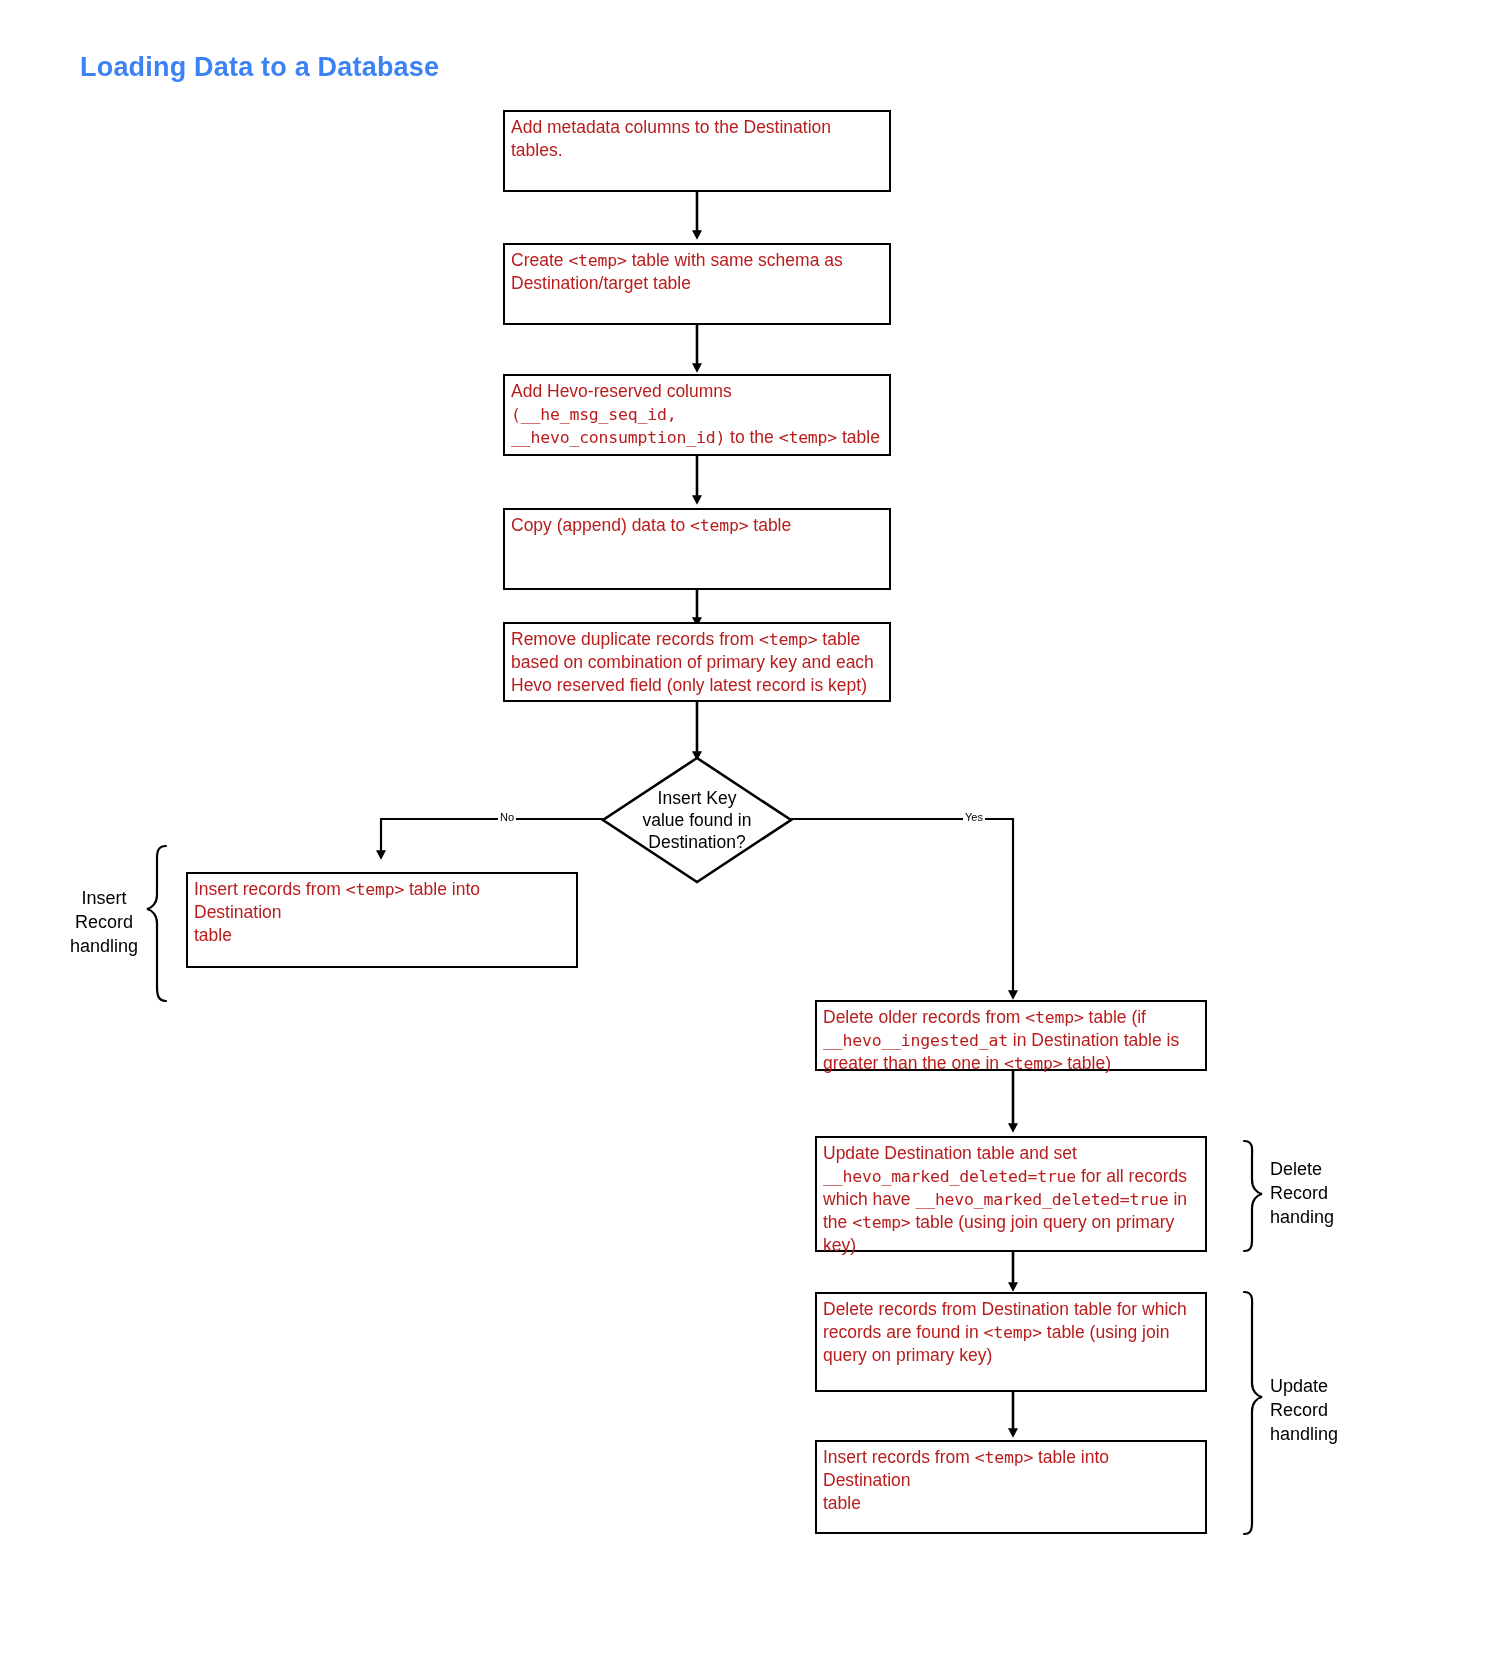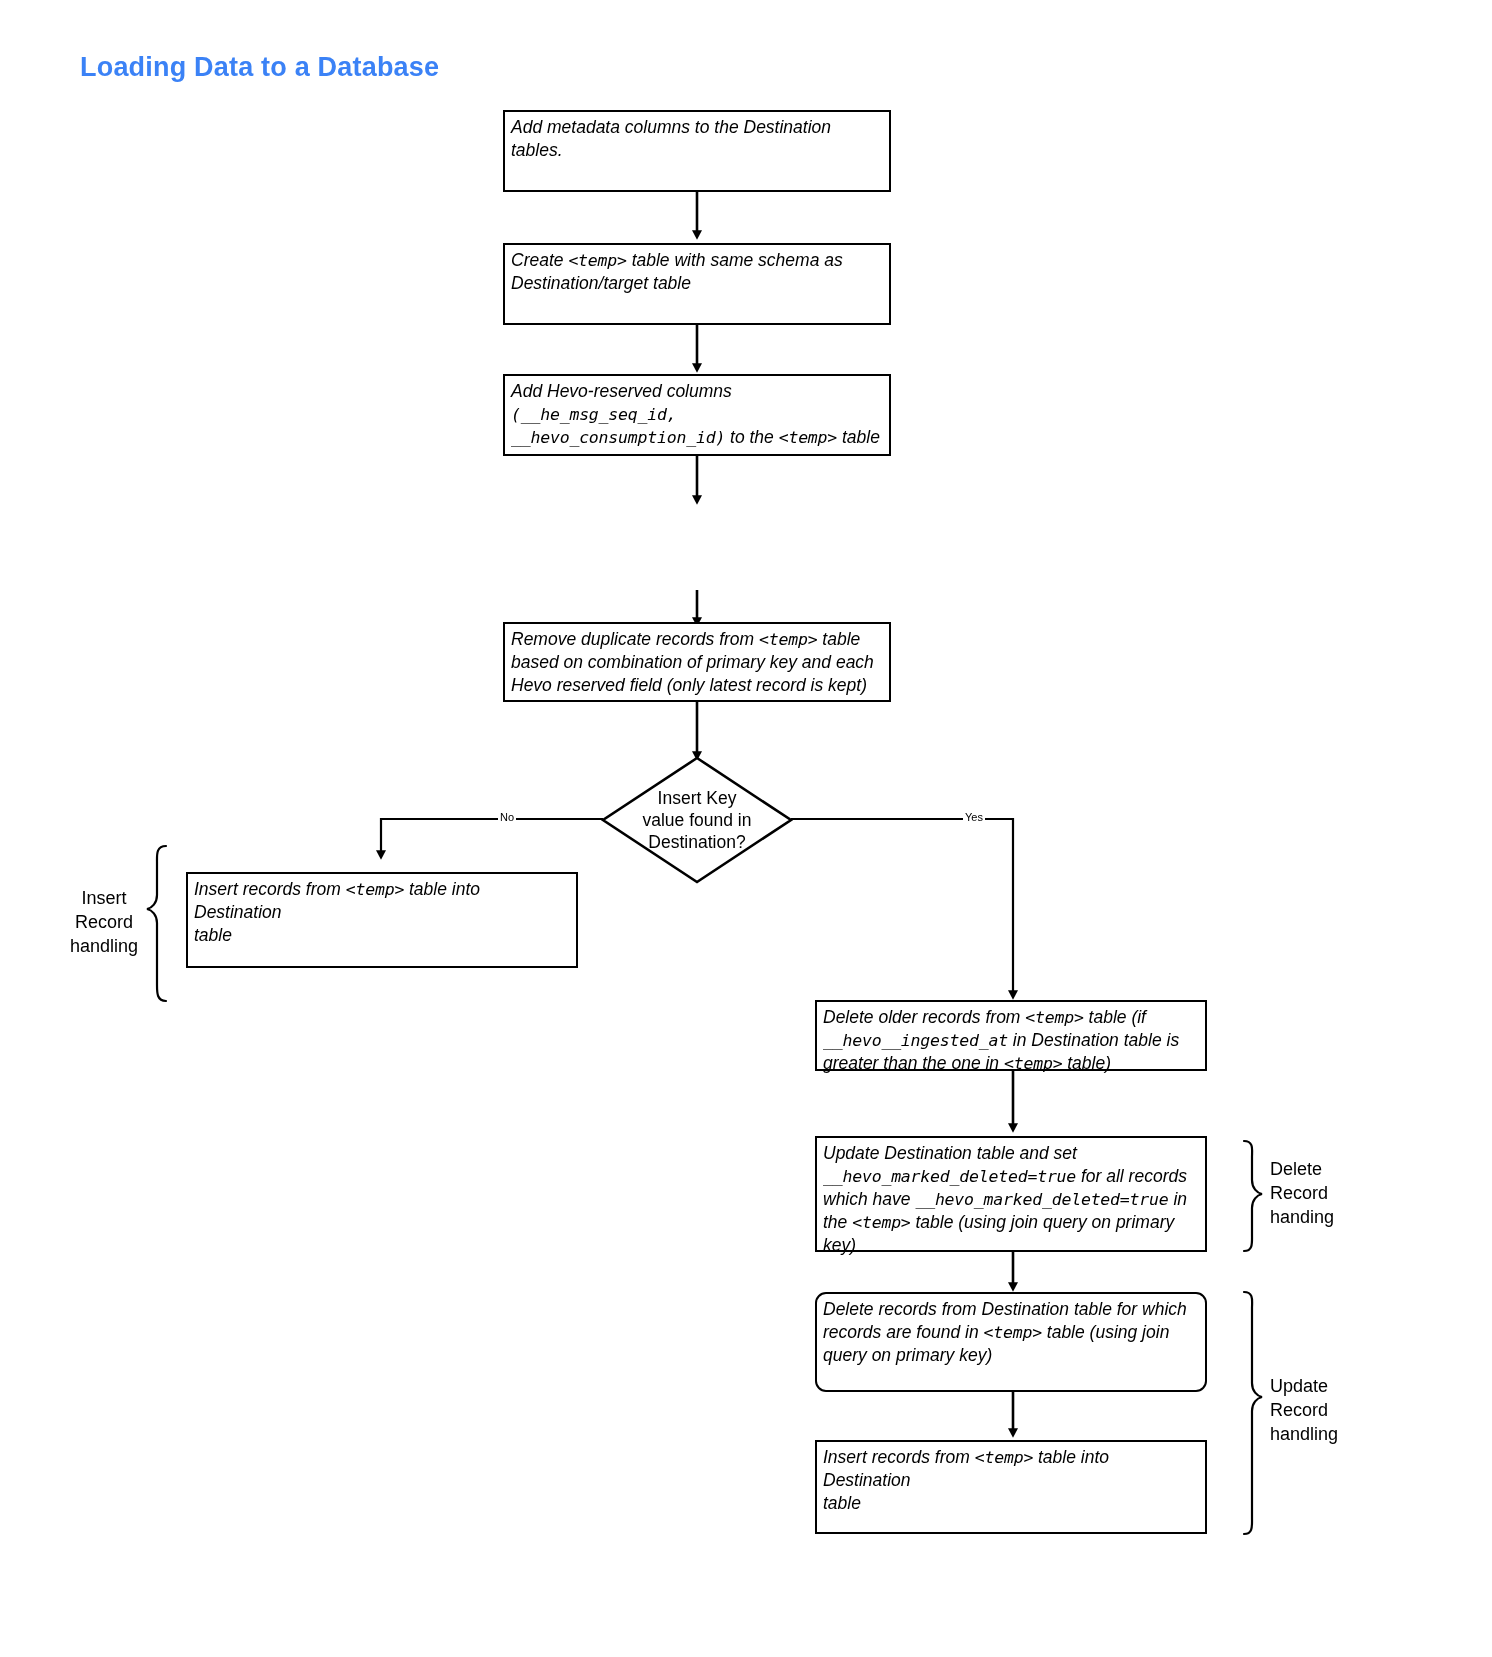--- a/index.html
+++ b/index.html
@@ -56,22 +56,21 @@
   }
   
   .node {
     position: absolute;
     box-sizing: border-box;
     border: 2px solid #000;
     background: #ffffff;
     font-size: 17.5px;
     line-height: 23px;
     padding: 4px 4px 4px 6px;
-    color: #000000;
-    font-style: italic;
+    color: #b91c1c;
   }
   .node .txt { display: block; }
   code, .mono {
     font-family: "DejaVu Sans Mono", "Liberation Mono", monospace;
     font-size: 16.5px;
     letter-spacing: -0.2px;
   }
   
   .diamond-wrap {
     position: absolute;
@@ -163,20 +162,23 @@
     <span class="txt"><span>Create </span><code>&lt;temp&gt;</code><span> table with same schema as</span></span>
     <span class="txt">Destination/target table</span>
   </div>
 
   <div class="node" style="left:503px; top:374px; width:388px; height:82px;">
     <span class="txt">Add Hevo-reserved columns</span>
     <span class="txt"><code>(__he_msg_seq_id,</code></span>
     <span class="txt"><code>__hevo_consumption_id)</code><span> to the </span><code>&lt;temp&gt;</code><span> table</span></span>
   </div>
 
+  <div class="node" style="left:503px; top:508px; width:388px; height:82px;">
+    <span class="txt"><span>Copy (append) data to </span><code>&lt;temp&gt;</code><span> table</span></span>
+  </div>
 
   <div class="node" style="left:503px; top:622px; width:388px; height:80px;">
     <span class="txt"><span>Remove duplicate records from </span><code>&lt;temp&gt;</code><span> table</span></span>
     <span class="txt">based on combination of primary key and each</span>
     <span class="txt">Hevo reserved field (only latest record is kept)</span>
   </div>
 
   <div class="diamond-wrap" style="left:601px; top:756px; width:192px; height:128px;">
     <svg width="192" height="128" viewBox="0 0 192 128" xmlns="http://www.w3.org/2000/svg">
       <polygon points="96,2 190,64 96,126 2,64" fill="#ffffff" stroke="#000" stroke-width="2.6"></polygon>
@@ -200,21 +202,21 @@
   </div>
 
   <div class="node" style="left:815px; top:1136px; width:392px; height:116px;">
     <span class="txt">Update Destination table and set</span>
     <span class="txt"><code>__hevo_marked_deleted=true</code><span> for all records</span></span>
     <span class="txt"><span>which have </span><code>__hevo_marked_deleted=true</code><span> in</span></span>
     <span class="txt"><span>the </span><code>&lt;temp&gt;</code><span> table  (using join query on primary</span></span>
     <span class="txt">key)</span>
   </div>
 
-  <div class="node" style="left:815px; top:1292px; width:392px; height:100px;border-radius:11px;">
+  <div class="node" style="left:815px; top:1292px; width:392px; height:100px;">
     <span class="txt">Delete records from Destination table for which</span>
     <span class="txt"><span>records are found in </span><code>&lt;temp&gt;</code><span> table (using join</span></span>
     <span class="txt">query on primary key)</span>
   </div>
 
   <div class="node" style="left:815px; top:1440px; width:392px; height:94px;">
     <span class="txt"><span>Insert records from </span><code>&lt;temp&gt;</code><span> table into Destination</span></span>
     <span class="txt">table</span>
   </div>
 

